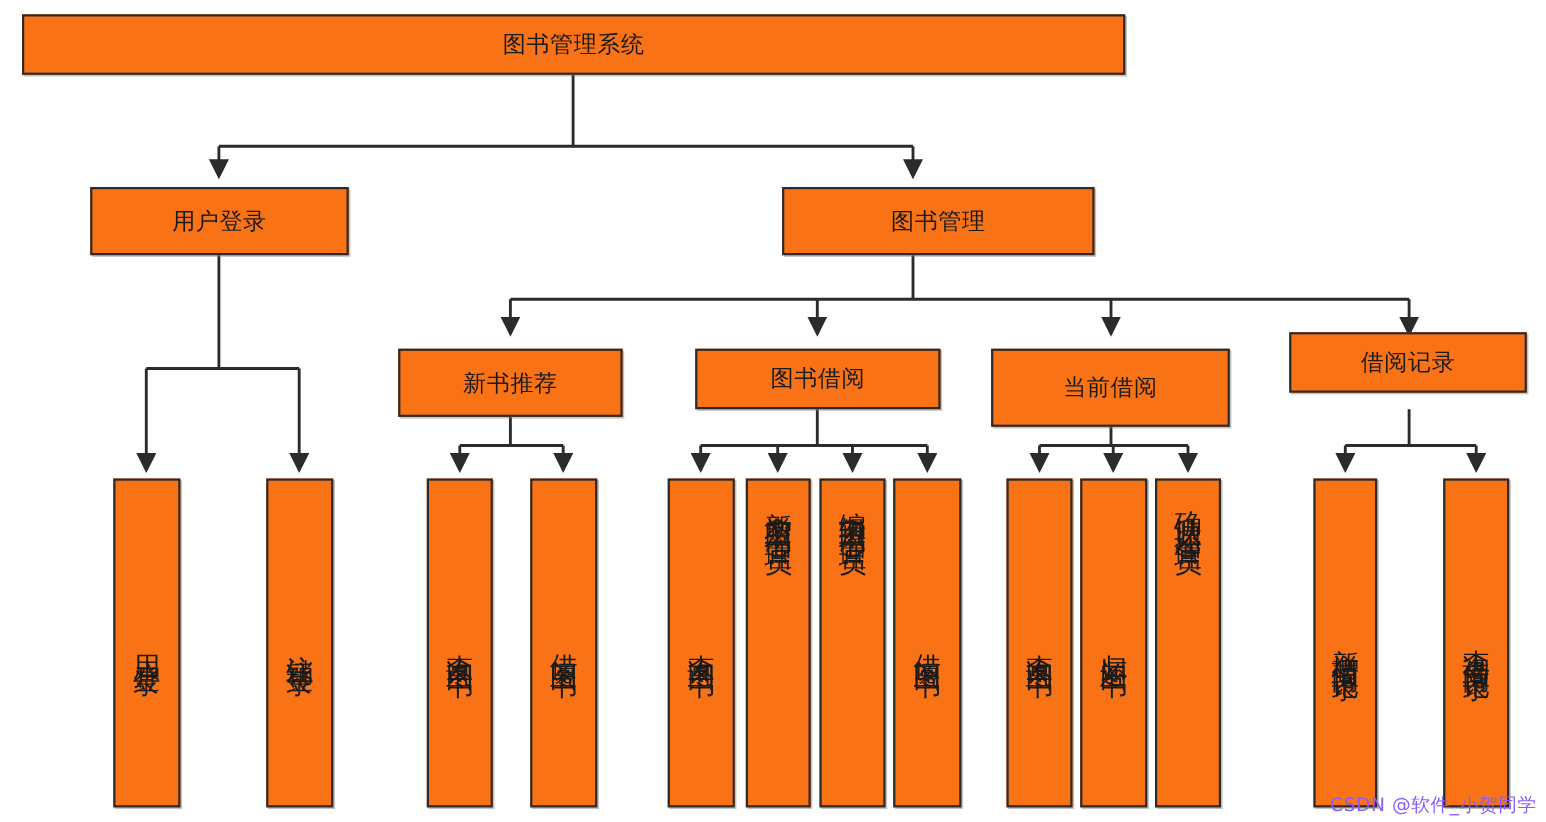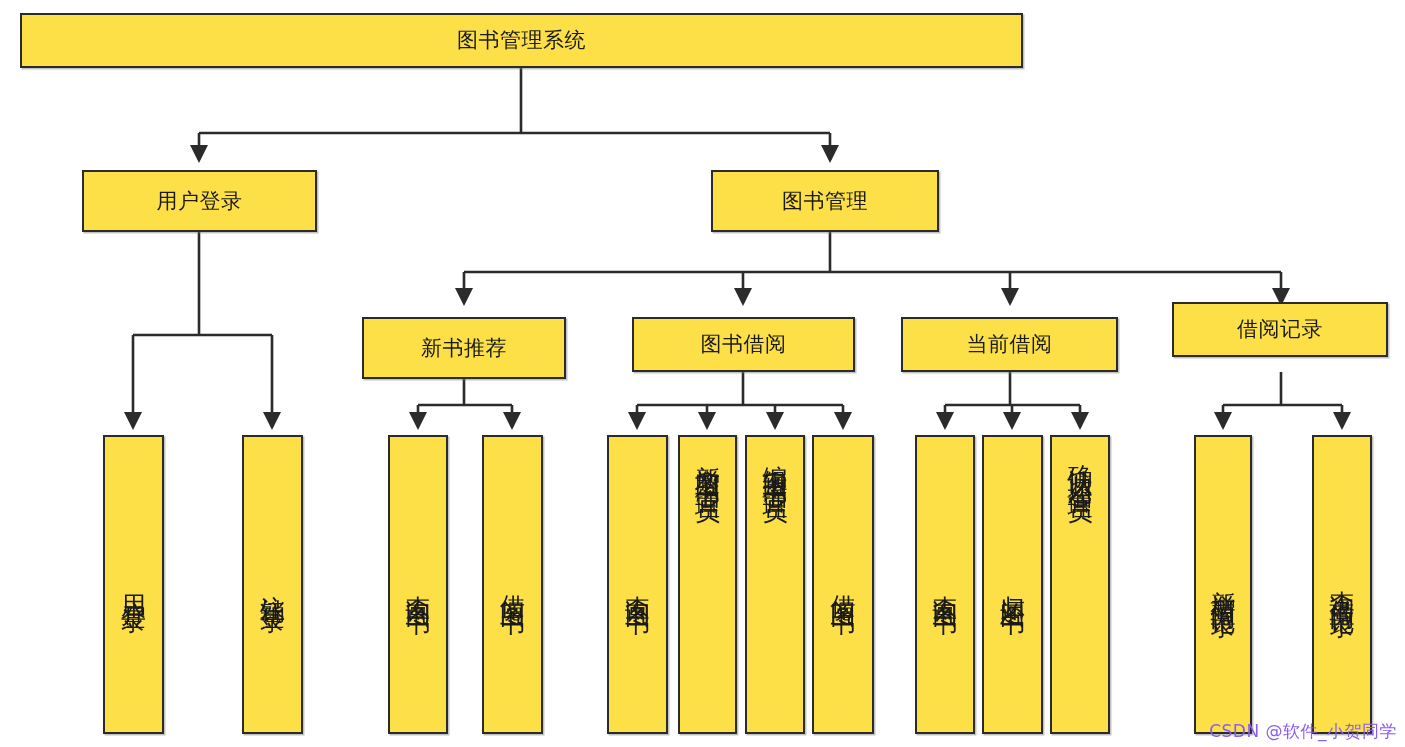--- a/index.html
+++ b/index.html
@@ -25,21 +25,21 @@
     position: absolute;
     left: 0;
     top: 0;
     width: 1405px;
     height: 747px;
     pointer-events: none;
   }
   .node {
     position: absolute;
     box-sizing: border-box;
-    background: #fde047;
+    background: #f97316;
     border: 2px solid #2b2b2b;
     display: flex;
     align-items: center;
     justify-content: center;
     box-shadow: 1.5px 1.5px 0 rgba(120,120,120,0.45);
   }
   .node .label {
     color: #1a1a1a;
     line-height: 1.18;
     text-align: center;
@@ -137,31 +137,31 @@
     </g>
   </svg>
 
   <div class="node root" style="left:20px; top:13px; width:1003px; height:55px;">
     <span class="label">图书管理系统</span>
   </div>
 
   <div class="node horizontal" style="left:82px; top:170px; width:235px; height:62px;">
     <span class="label">用户登录</span>
   </div>
-  <div class="node horizontal" style="left:711px; top:170px; width:228px; height:62px;">
+  <div class="node horizontal" style="left:711px; top:170px; width:284px; height:62px;">
     <span class="label">图书管理</span>
   </div>
 
   <div class="node horizontal" style="left:362px; top:317px; width:204px; height:62px;">
     <span class="label">新书推荐</span>
   </div>
   <div class="node horizontal" style="left:632px; top:317px; width:223px; height:55px;">
     <span class="label">图书借阅</span>
   </div>
-  <div class="node horizontal" style="left:901px; top:317px; width:217px; height:55px;">
+  <div class="node horizontal" style="left:901px; top:317px; width:217px; height:71px;">
     <span class="label">当前借阅</span>
   </div>
   <div class="node horizontal" style="left:1172px; top:302px; width:216px; height:55px;">
     <span class="label">借阅记录</span>
   </div>
 
   <div class="node vertical v-mid" style="left:103px; top:435px; width:61px; height:299px;">
     <span class="label">用户登录</span>
   </div>
   <div class="node vertical v-mid" style="left:242px; top:435px; width:61px; height:299px;">

